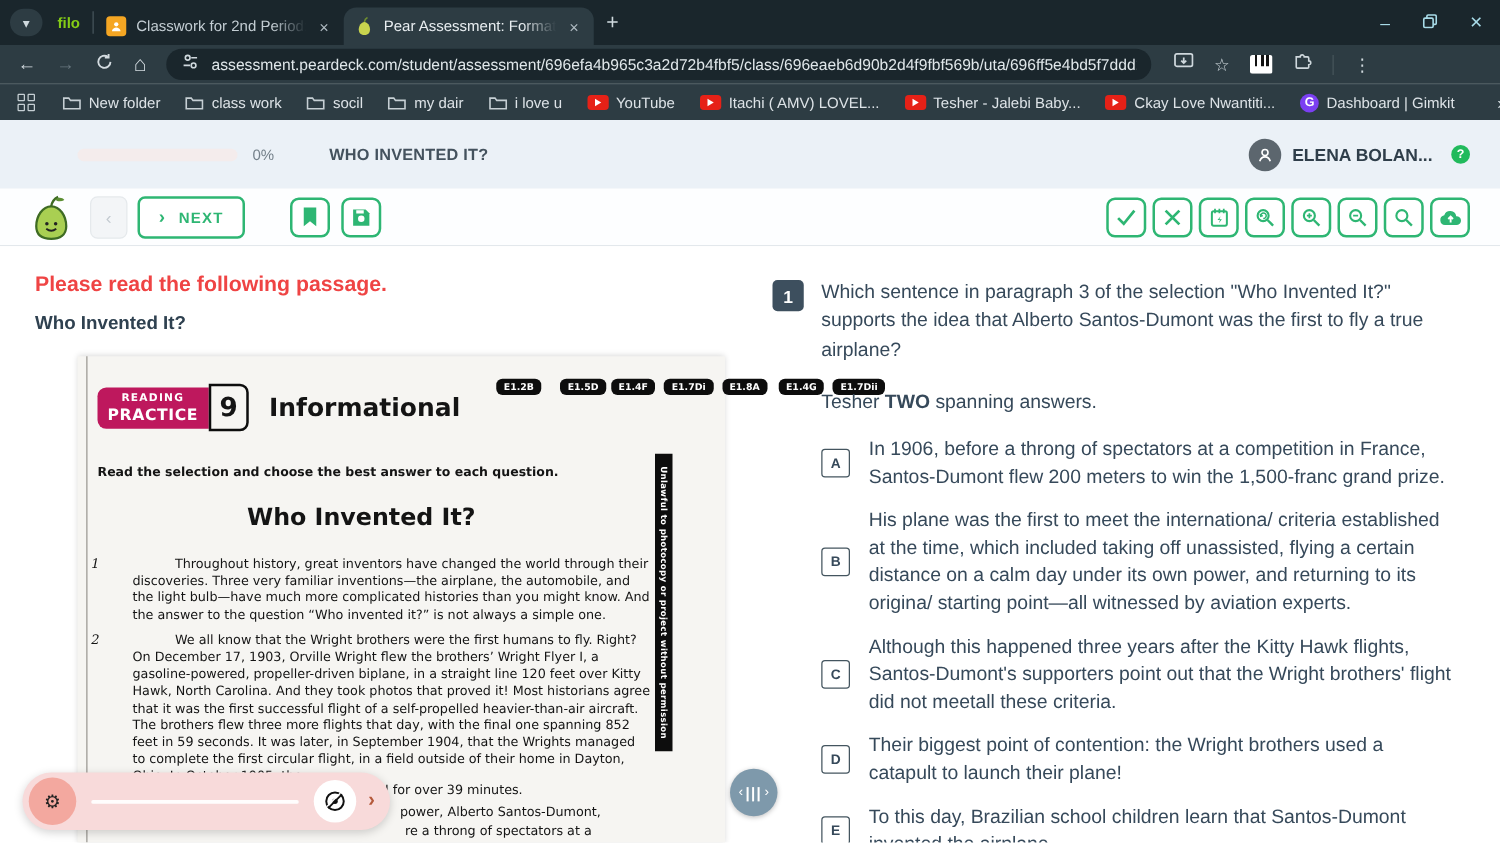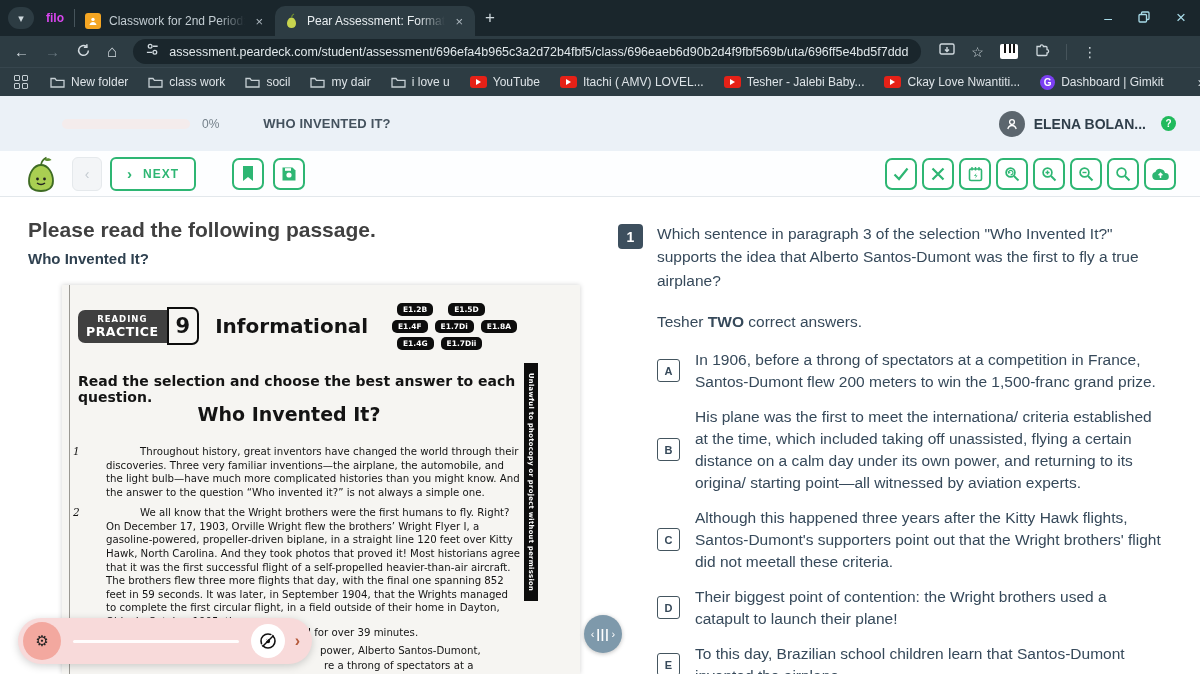--- a/index.html
+++ b/index.html
@@ -4,21 +4,21 @@
 <style>
   * { box-sizing: border-box; margin: 0; padding: 0; }
   html,body { width:1200px; height:674px; overflow:hidden; }
   body { font-family:"Liberation Sans",sans-serif; background:#fff; position:relative; }
 
   
   .tabbar { position:absolute; top:0; left:0; right:0; height:36px; background:#1a262c;
             display:flex; align-items:center; color:#c9d3d9; }
   .tabsearch { width:26px; height:22px; margin-left:8px; border-radius:12px; background:#2d3c43;
                display:flex; align-items:center; justify-content:center; font-size:11px; color:#cfd9de; }
-  .profile-label { color:#d946ef; font-size:12px; font-weight:bold; margin:0 10px 0 12px; }
+  .profile-label { color:#84cc16; font-size:12px; font-weight:bold; margin:0 10px 0 12px; }
   .tab-sep { width:1px; height:18px; background:#46545b; }
   .tab { display:flex; align-items:center; gap:8px; padding:0 10px; height:30px; margin-top:6px;
          font-size:12px; color:#c3cdd3; max-width:200px; }
   .tab.active { background:#2d3c43; border-radius:10px 10px 0 0; color:#e9eef1; height:30px; }
   .tab-title { white-space:nowrap; overflow:hidden; max-width:140px;
                -webkit-mask-image:linear-gradient(90deg,#000 80%,transparent); mask-image:linear-gradient(90deg,#000 80%,transparent); }
   .tab-close { font-size:13px; color:#aeb9c0; padding:0 2px; }
   .newtab { font-size:17px; color:#cfd9de; margin-left:10px; }
   .winctl { position:absolute; right:14px; top:0; height:36px; display:flex; align-items:center; gap:26px; color:#a8dbe8; }
   .winctl span { font-size:14px; }
@@ -83,38 +83,38 @@
              font-weight:bold; font-size:12px; letter-spacing:1px; display:flex; align-items:center; gap:10px;
              padding:0 15px; margin-left:8px; }
   .gbtn { width:32px; height:32px; border:2px solid #2eb673; border-radius:7px; background:#fff;
           display:flex; align-items:center; justify-content:center; }
   .lefttools { display:flex; gap:9px; margin-left:36px; }
   .righttools { display:flex; gap:5px; margin-left:auto; }
 
   
   .content { position:absolute; top:197px; left:0; right:0; bottom:0; background:#fff; }
   .leftpanel { position:absolute; left:0; top:0; width:604px; bottom:0; }
-  .instruction { position:absolute; left:28px; top:21px; font-weight:bold; color:#404040; font-size:21px; }
+  .instruction { position:absolute; left:28px; top:21px; font-weight:bold; color:#ef4444; font-size:17px; }
   .ptitle { position:absolute; left:28px; top:53px; font-weight:bold; color:#2f4150; font-size:15px; }
 
   .worksheet { position:absolute; left:62px; top:88px; width:518px; bottom:0; background:#f6f5f2;
                font-family:"DejaVu Sans",sans-serif; color:#141414; box-shadow:0 0 5px rgba(0,0,0,.18); }
   .ws-edge { position:absolute; left:7px; top:0; bottom:0; width:1px; background:#9a9892; }
   .rp-badge { position:absolute; left:16px; top:22px; display:flex; align-items:center; }
-  .rp-black { background:#404040; color:#fff; border-radius:7px 0 0 7px; padding:4px 8px; text-align:center; }
+  .rp-black { background:#be185d; color:#fff; border-radius:7px 0 0 7px; padding:4px 8px; text-align:center; }
   .rp-black .l1 { font-size:8.5px; font-weight:bold; letter-spacing:1px; }
   .rp-black .l2 { font-size:12.5px; font-weight:bold; letter-spacing:.5px; }
   .rp-nine { border:2.5px solid #0d0d0d; border-radius:0 7px 7px 0; background:#f6f5f2; font-size:21px; font-weight:bold;
              padding:5px 7px; }
   .rp-cat { font-size:20px; font-weight:bold; margin-left:16px; }
-  .stds { position:absolute; left:330px; top:18px; display:flex; flex-direction:column; gap:4px; }
+  .stds { position:absolute; left:330px; top:18px; display:flex; flex-direction:row; gap:4px; }
   .stdrow { display:flex; gap:7px; }
   .stdrow.indent { margin-left:5px; }
   .std { background:#0d0d0d; color:#fff; font-size:7.5px; font-weight:bold; padding:2px 6px; border-radius:5px; min-width:32px; text-align:center; }
-  .directions { position:absolute; left:16px; top:88px; font-weight:bold; font-size:14px; }
+  .directions { position:absolute; left:16px; top:88px; font-weight:bold; font-size:10px; }
   .wtitle { position:absolute; left:0; right:64px; top:118px; text-align:center; font-size:19px; font-weight:bold; }
   .wsbody { position:absolute; left:8px; top:160px; width:450px; font-size:10.2px; line-height:1.33; }
   .para { display:flex; margin-bottom:7px; }
   .pnum { width:36px; flex:none; font-style:italic; font-family:"DejaVu Serif",serif; font-size:10.5px; padding-left:3px; }
   .ptext { flex:1; text-indent:34px; }
   .wshead { font-weight:bold; margin:2px 0 7px 36px; font-size:10.8px; }
   .frag { position:absolute; font-size:10.2px; white-space:nowrap; }
   .frag1 { left:240px; top:342px; }
   .frag2 { left:258px; top:360px; }
   .frag3 { left:262px; top:375px; }
@@ -482,21 +482,21 @@
       <span class="pipes">|||</span>
       <span>›</span>
     </div>
   </div>
 
   <div class="rightpanel">
     <div class="qrow">
       <div class="qbadge">1</div>
       <div class="prompt">Which sentence in paragraph 3 of the selection "Who Invented It?" supports the idea that Alberto Santos-Dumont was the first to fly a true airplane?</div>
     </div>
-    <div class="selectline"><span>Tesher </span><b>TWO</b><span> correct answers.</span></div>
+    <div class="selectline"><span>Tesher </span><b>TWO</b><span> spanning answers.</span></div>
 
     <div class="options">
       <div class="opt">
         <span class="optletter">A</span>
         <span class="opttext">In 1906, before a throng of spectators at a competition in France, Santos-Dumont flew 200 meters to win the 1,500-franc grand prize.</span>
       </div>
       <div class="opt">
         <span class="optletter">B</span>
         <span class="opttext">His plane was the first to meet the internationa/ criteria established at the time, which included taking off unassisted, flying a certain distance on a calm day under its own power, and returning to its origina/ starting point—all witnessed by aviation experts.</span>
       </div>

